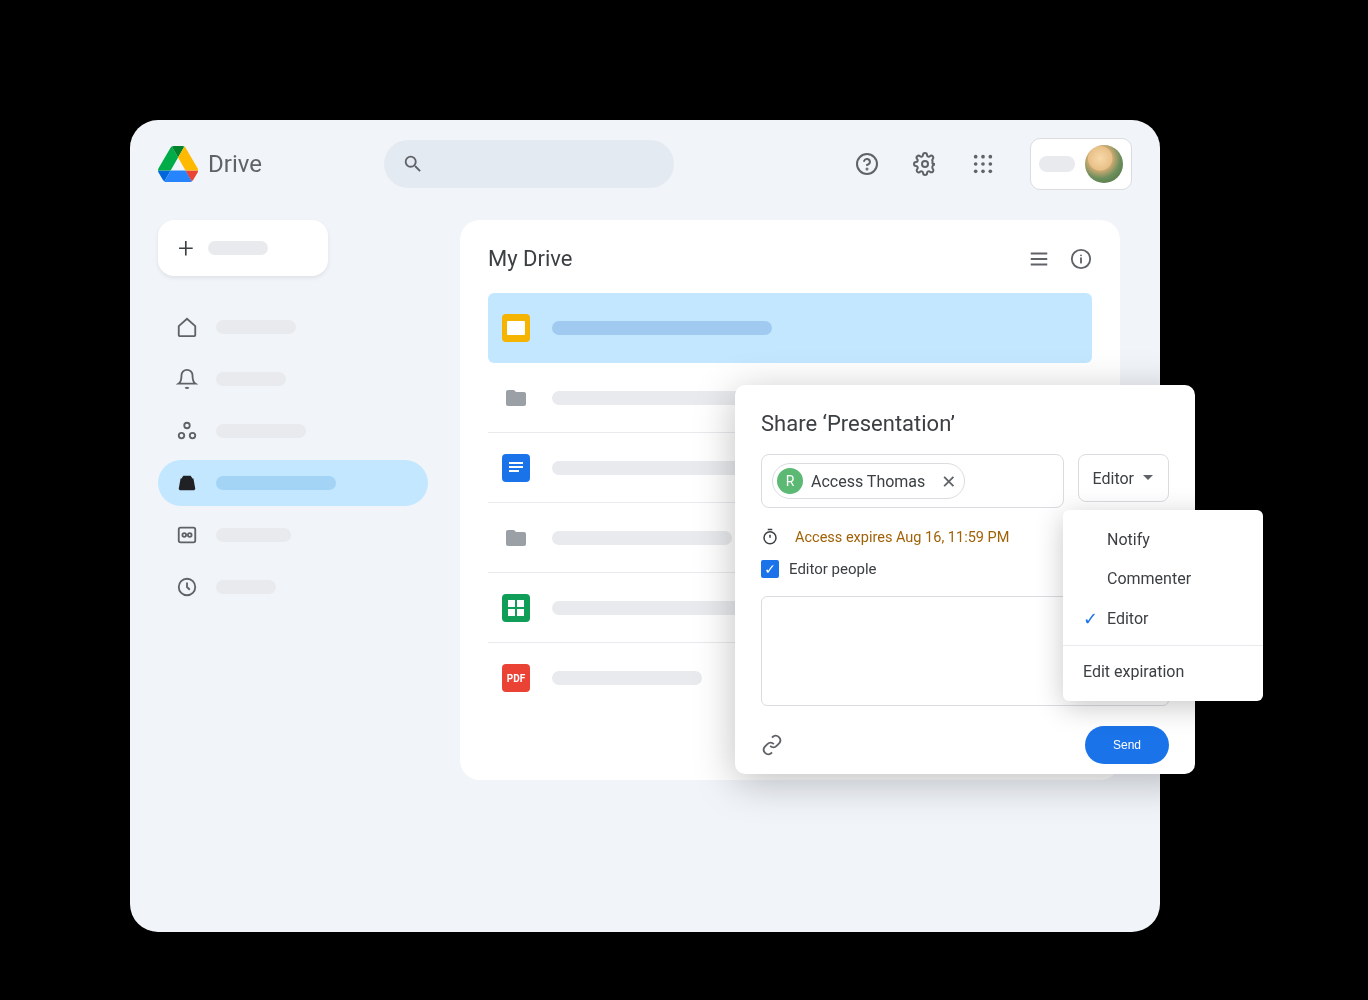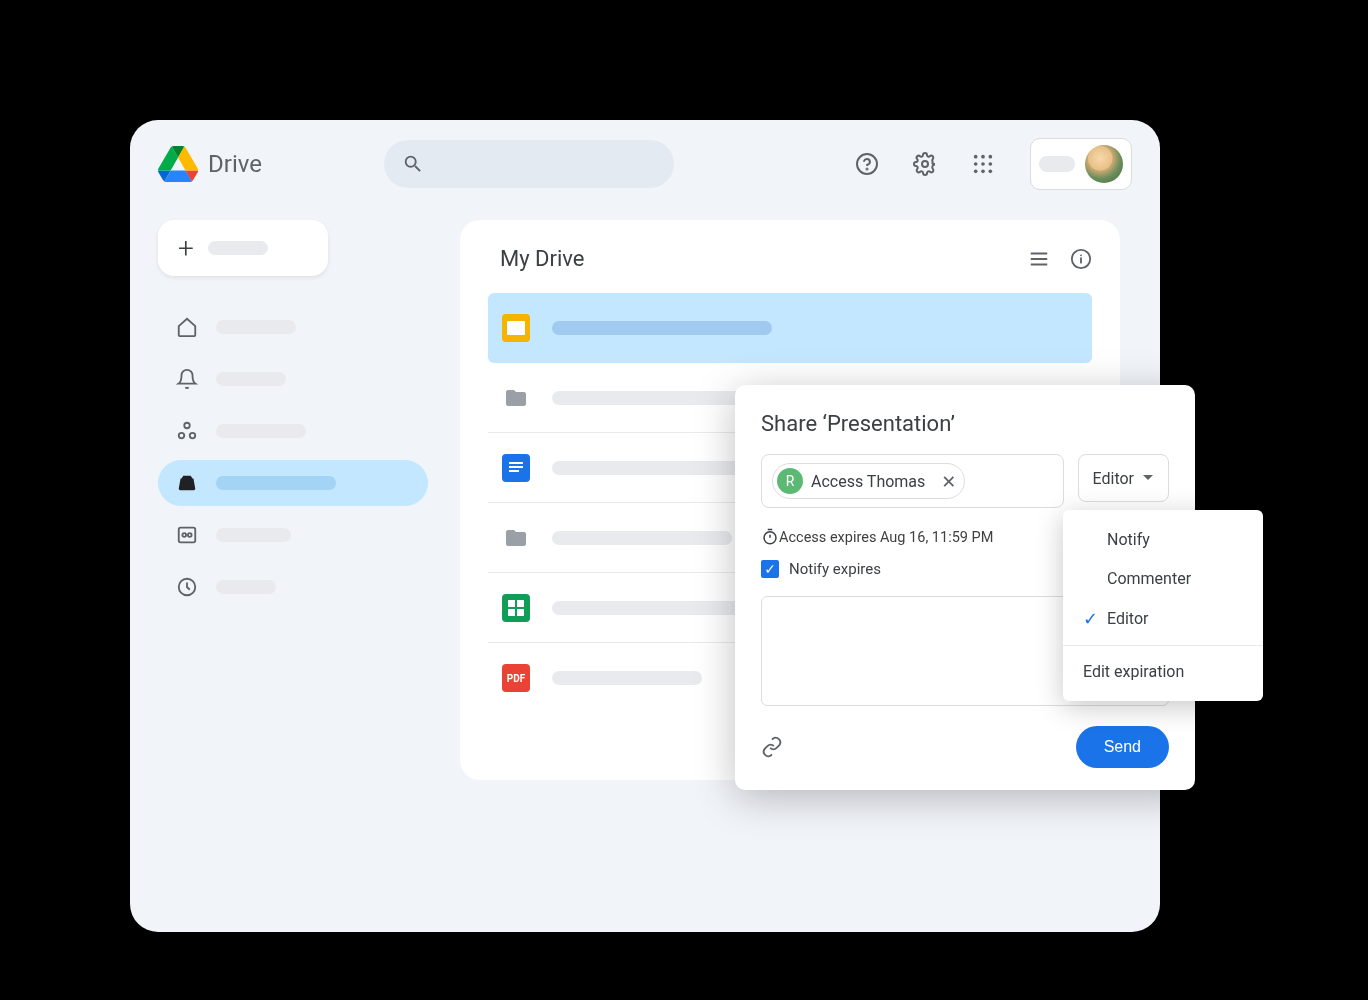--- a/index.html
+++ b/index.html
@@ -104,21 +104,21 @@
       width: 660px;
       height: 560px;
       background: #fff;
       border-radius: 20px;
       padding: 26px 28px;
     }
     .main-header {
       display: flex; align-items: center;
       margin-bottom: 22px;
     }
-    .main-heading { font-size: 22px; color: #3c4043; font-weight: 400; margin-left: 12px; }
+    .main-heading { font-size: 22px; color: #3c4043; font-weight: 400; }
     .main-spacer { flex: 1; }
     .main-icon { color: #5f6368; margin-left: 20px; }
     .file-row {
       display: flex; align-items: center;
       height: 70px;
       border-bottom: 1px solid #e8eaed;
       gap: 22px;
       padding: 0 14px;
     }
     .file-row.selected {
@@ -136,21 +136,21 @@
     .file-pill { background: #e8eaed; border-radius: 8px; height: 14px; }
     
     .share-dialog {
       position: absolute;
       left: 605px;
       top: 265px;
       width: 460px;
       background: #fff;
       border-radius: 10px;
       box-shadow: 0 8px 40px rgba(0,0,0,0.25);
-      padding: 26px 26px 22px 26px;
+      padding: 26px 26px 10px 26px;
     }
     .share-title { font-size: 22px; color: #3c4043; margin-bottom: 18px; }
     .share-row1 { display: flex; gap: 14px; margin-bottom: 20px; }
     .people-box {
       flex: 1; border: 1px solid #dadce0; border-radius: 8px;
       padding: 8px 10px; display: flex; align-items: center;
     }
     .person-chip {
       display: flex; align-items: center; gap: 8px;
       border: 1px solid #dadce0; border-radius: 20px;
@@ -162,35 +162,35 @@
       background: #5bb974; color: #fff; font-size: 14px;
       display: flex; align-items: center; justify-content: center;
     }
     .chip-x { margin-left: 8px; color: #5f6368; cursor: pointer; font-size: 18px; }
     .role-box {
       border: 1px solid #dadce0; border-radius: 8px;
       padding: 0 14px; display: flex; align-items: center;
       gap: 8px; font-size: 16px; color: #3c4043;
       height: 48px;
     }
-    .expires-row { display: flex; align-items: center; gap: 0; font-size: 14.5px; color: #404040; margin-bottom: 14px; }
+    .expires-row { display: flex; align-items: center; gap: 16px; font-size: 14.5px; color: #a16207; margin-bottom: 14px; }
     .notify-row { display: flex; align-items: center; gap: 10px; font-size: 15px; color: #3c4043; margin-bottom: 18px; }
     .checkbox {
       width: 18px; height: 18px; background: #1a73e8; border-radius: 2px;
       display: flex; align-items: center; justify-content: center; color: #fff; font-size: 14px;
     }
     .message-box { border: 1px solid #dadce0; border-radius: 6px; height: 110px; margin-bottom: 20px; }
     .share-footer { display: flex; align-items: center; }
     .link-icon { color: #5f6368; }
     .send-btn {
       margin-left: auto;
       background: #1a73e8; color: #fff;
       border-radius: 26px;
       padding: 12px 28px;
-      font-size: 16px;
+      font-size: 12px;
       border: none;
     }
     
     .role-dropdown {
       position: absolute;
       left: 933px;
       top: 390px;
       width: 200px;
       background: #fff;
       border-radius: 6px;
@@ -409,21 +409,21 @@
     </div>
     <div class="expires-row">
       <svg width="18" height="18" viewBox="0 0 24 24" fill="none" stroke="#3c4043" stroke-width="2">
           <circle cx="12" cy="13" r="8"></circle>
           <path d="M12 9v4M9 2h6"></path>
         </svg>
       <span>Access expires Aug 16, 11:59 PM</span>
     </div>
     <div class="notify-row">
       <div class="checkbox">✓</div>
-      <span>Notify expires</span>
+      <span>Editor people</span>
     </div>
     <div class="message-box"></div>
     <div class="share-footer">
       <span class="link-icon">
           <svg width="22" height="22" viewBox="0 0 24 24" fill="none" stroke="currentColor" stroke-width="2">
             <path d="M10 13a5 5 0 0 0 7 0l3-3a5 5 0 0 0-7-7l-1 1M14 11a5 5 0 0 0-7 0l-3 3a5 5 0 0 0 7 7l1-1"></path>
           </svg>
         </span>
       <button class="send-btn">Send</button>
     </div>

